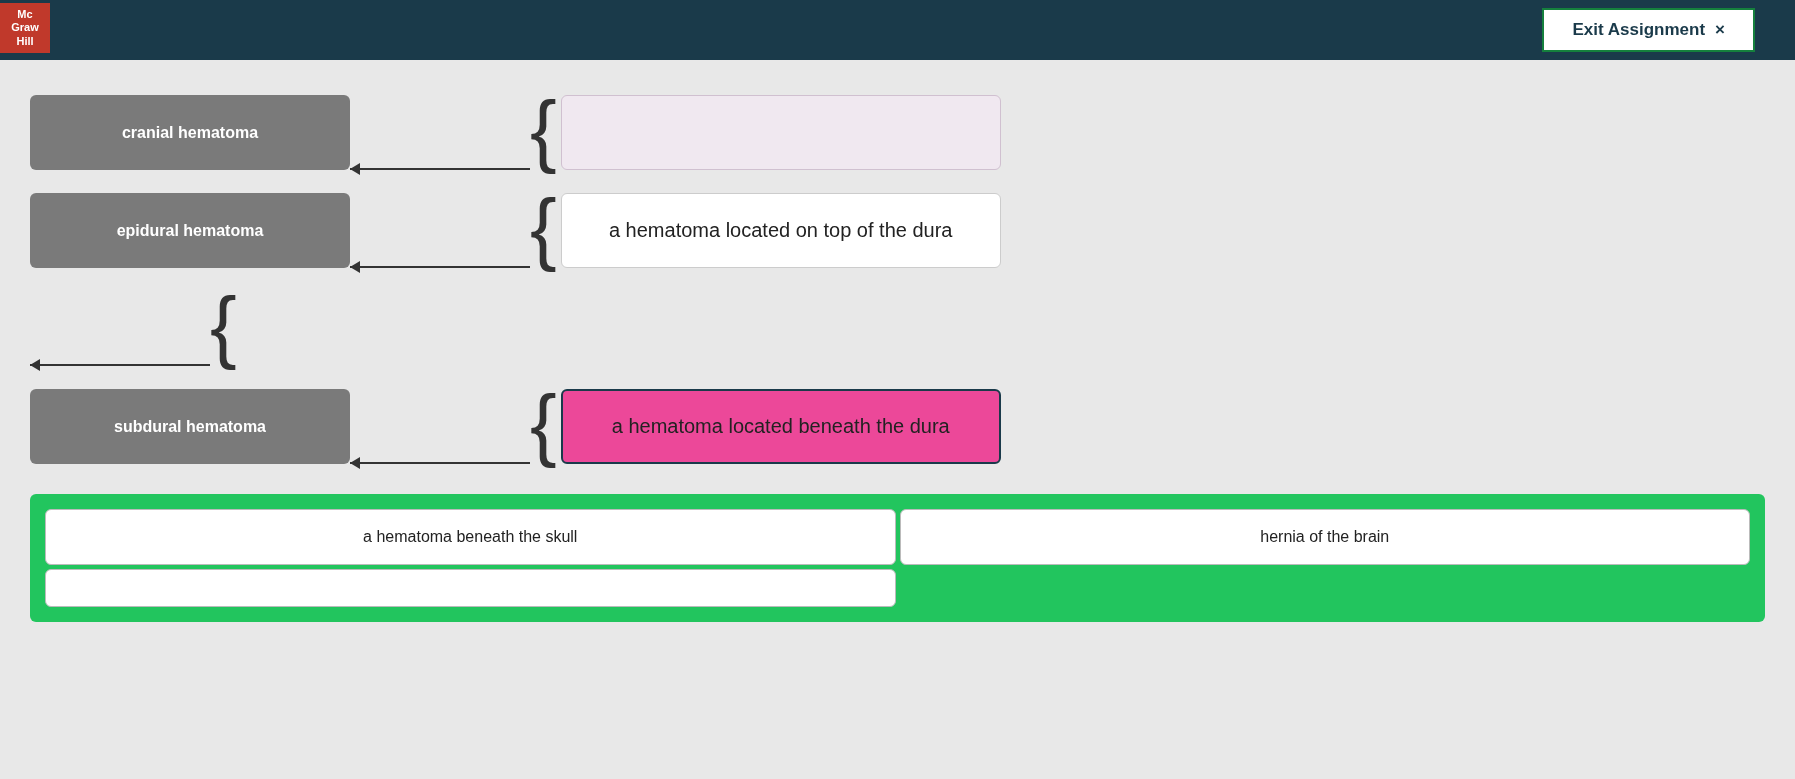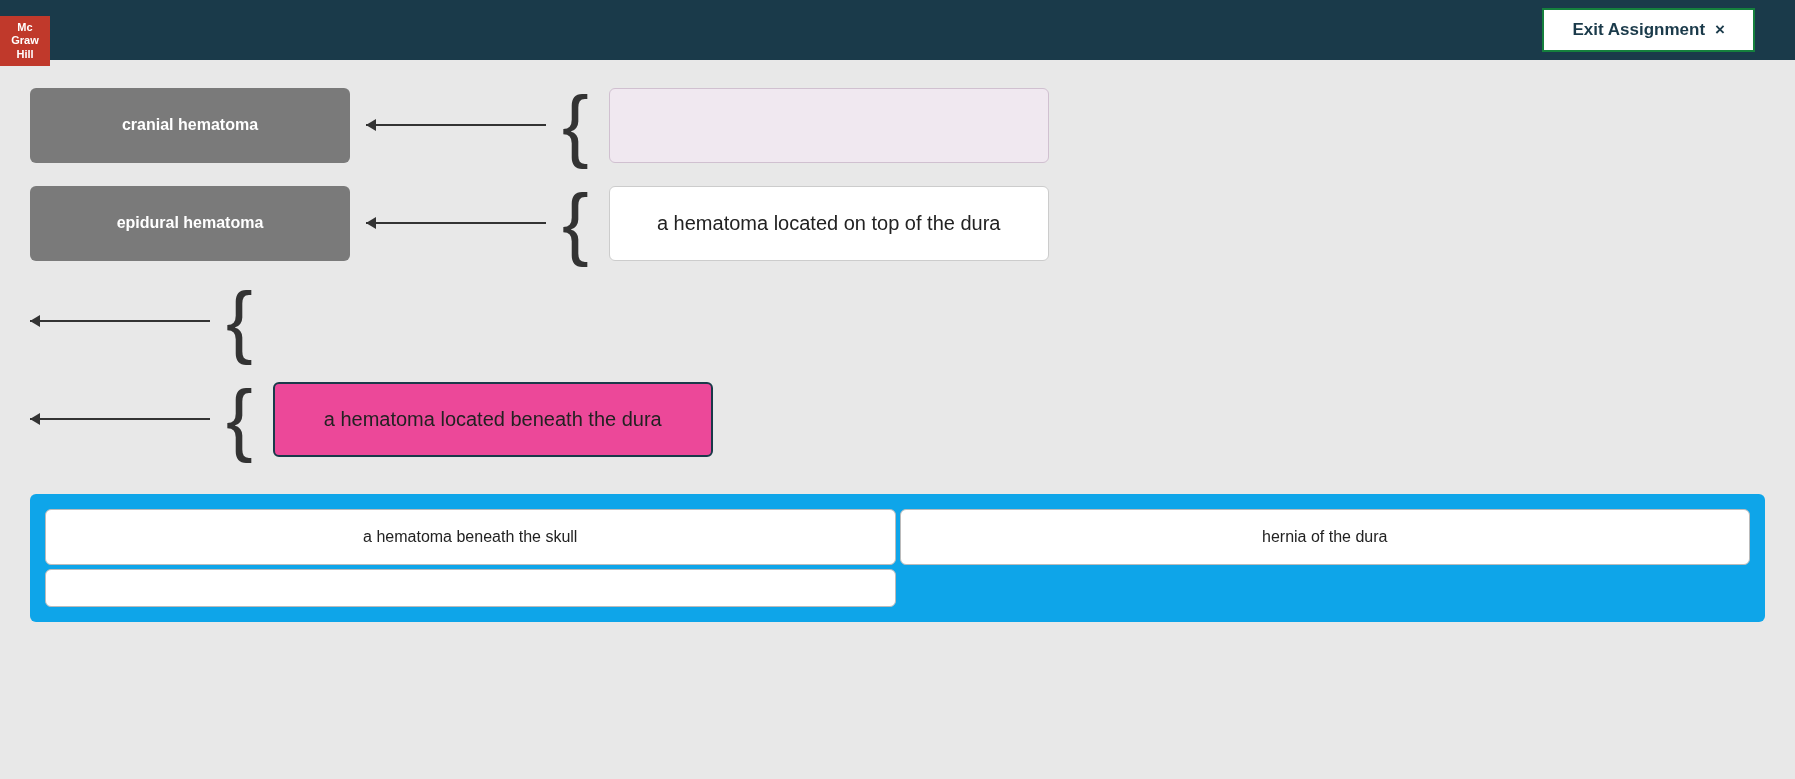--- a/index.html
+++ b/index.html
@@ -19,21 +19,21 @@
       display: flex;
       align-items: center;
       justify-content: flex-end;
       padding: 0 40px;
       position: relative;
     }
 
     .logo {
       position: absolute;
       left: 0;
-      top: 16px;
+      top: 3px;
       background: #c0392b;
       width: 50px;
       height: 50px;
       display: flex;
       flex-direction: column;
       align-items: center;
       justify-content: center;
       color: white;
       font-size: 11px;
       font-weight: bold;
@@ -64,22 +64,22 @@
     
     .matching-area {
       display: flex;
       flex-direction: column;
       gap: 8px;
       margin-bottom: 20px;
     }
 
     .match-row {
       display: flex;
-      align-items: center;
-      gap: 16px;
+      align-items: flex-end;
+      gap: 0;
       height: 90px;
     }
 
     .term-box {
       background: #7a7a7a;
       border-radius: 6px;
       width: 320px;
       height: 75px;
       display: flex;
       align-items: center;
@@ -146,21 +146,21 @@
       background: #ec4899;
     }
 
     .definition-box.empty {
       background: #f0e8f0;
       border: 1.5px solid #d0c0d0;
     }
 
     
     .drag-area {
-      background: #0ea5e9;
+      background: #22c55e;
       border-radius: 6px;
       padding: 15px;
       display: grid;
       grid-template-columns: 1fr 1fr;
       gap: 4px;
       margin-top: 10px;
     }
 
     .drag-item {
       background: white;
@@ -217,36 +217,39 @@
     </div>
 
     <div class="match-row">
       <div class="arrow-connector">
         <div class="arrow-line"></div>
       </div>
       <span class="brace-left">{</span>
     </div>
 
     <div class="match-row">
+      <div class="term-box">
+        <span>subdural hematoma</span>
+      </div>
       <div class="arrow-connector">
         <div class="arrow-line"></div>
       </div>
       <span class="brace-left">{</span>
       <div class="definition-box highlighted">
         <span>a hematoma located beneath the dura</span>
       </div>
     </div>
 
   </div>
 
   <div class="drag-area">
     <div class="drag-item">
       <span>a hematoma beneath the skull</span>
     </div>
     <div class="drag-item">
-      <span>hernia of the dura</span>
+      <span>hernia of the brain</span>
     </div>
     <div class="drag-item">
       <span></span>
     </div>
   </div>
 
 </div>
 
 </body></html>

